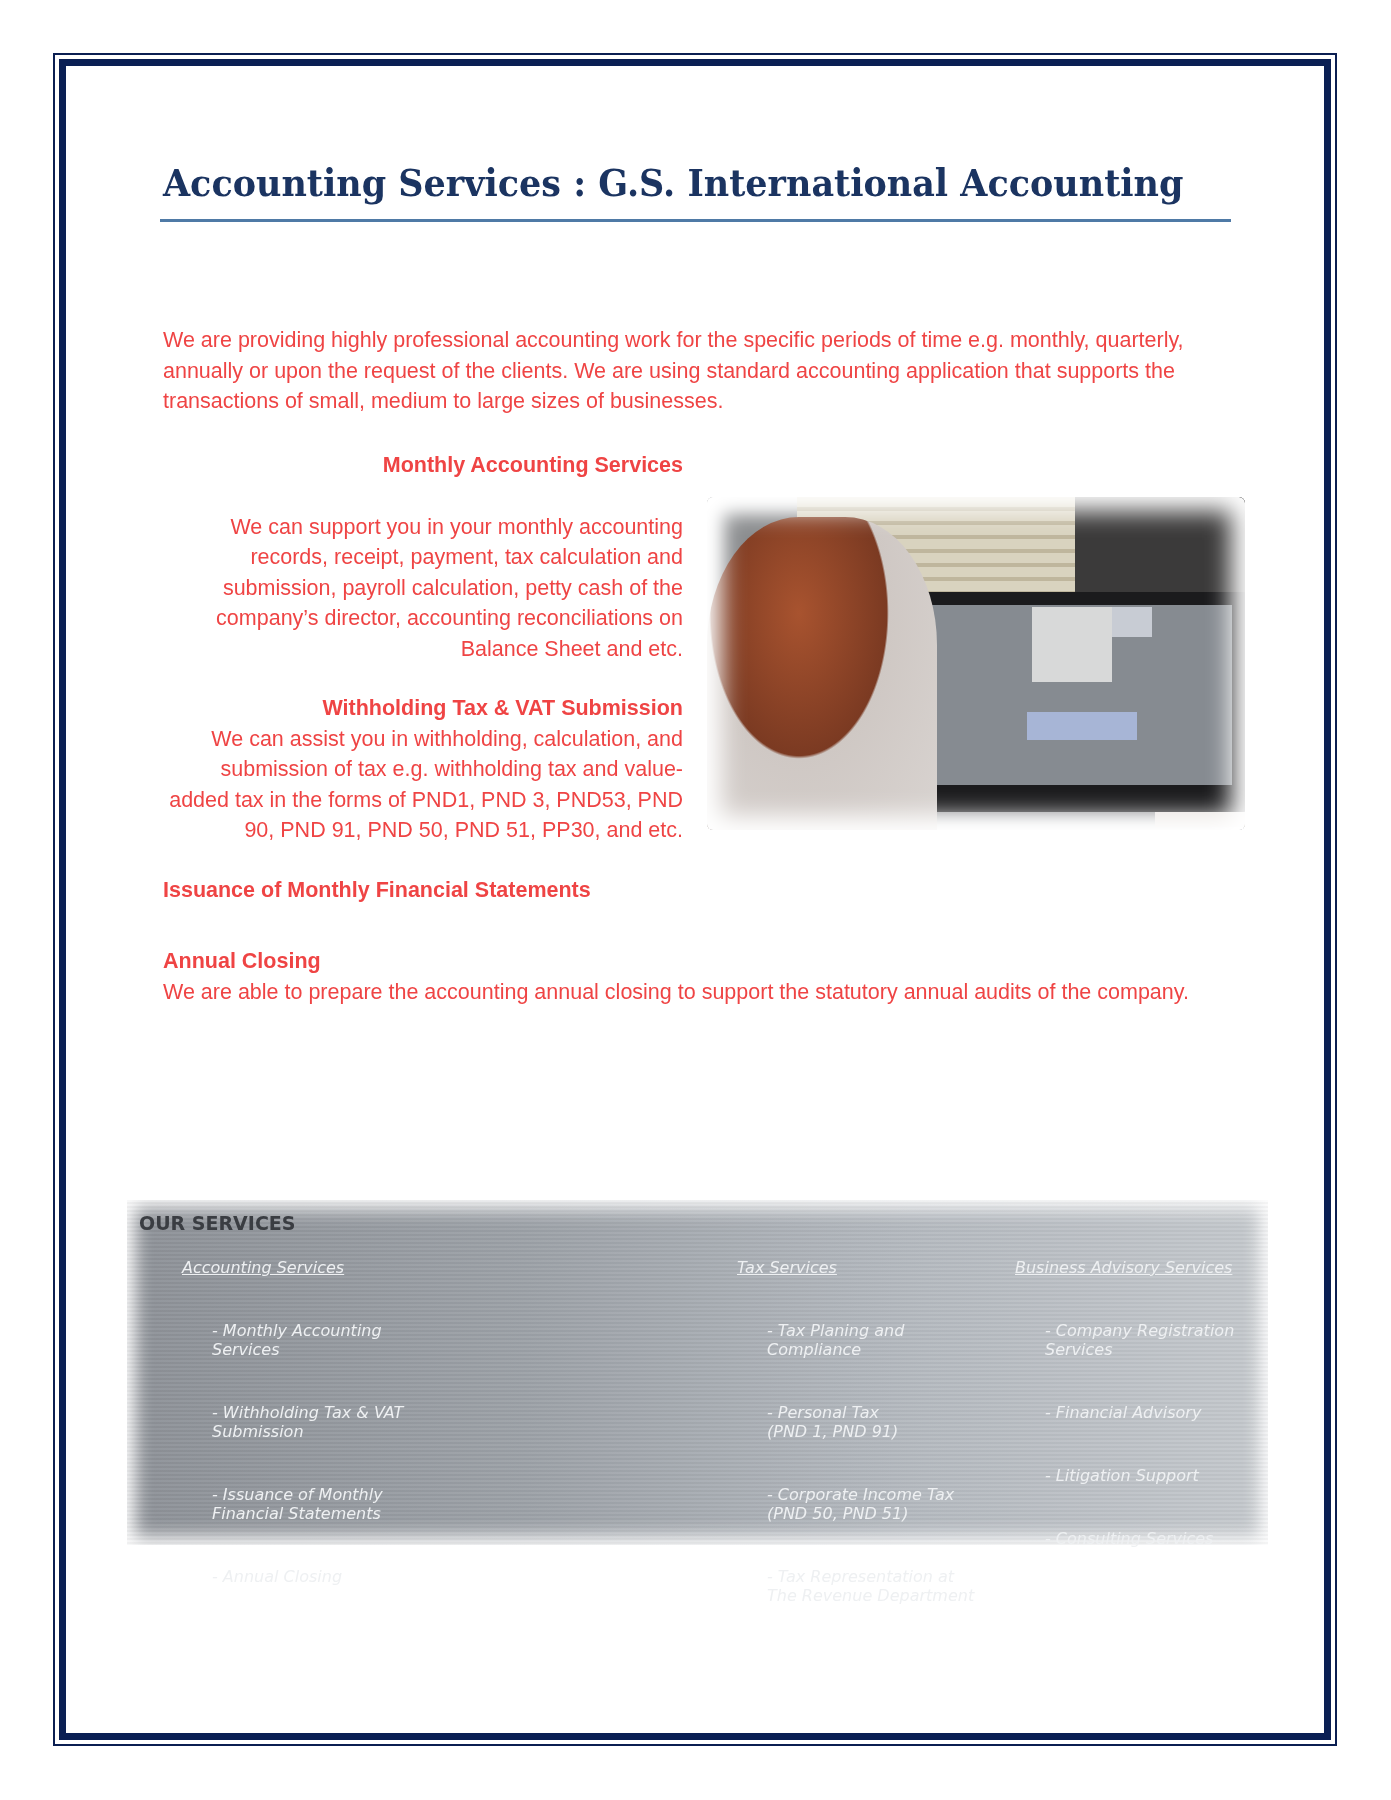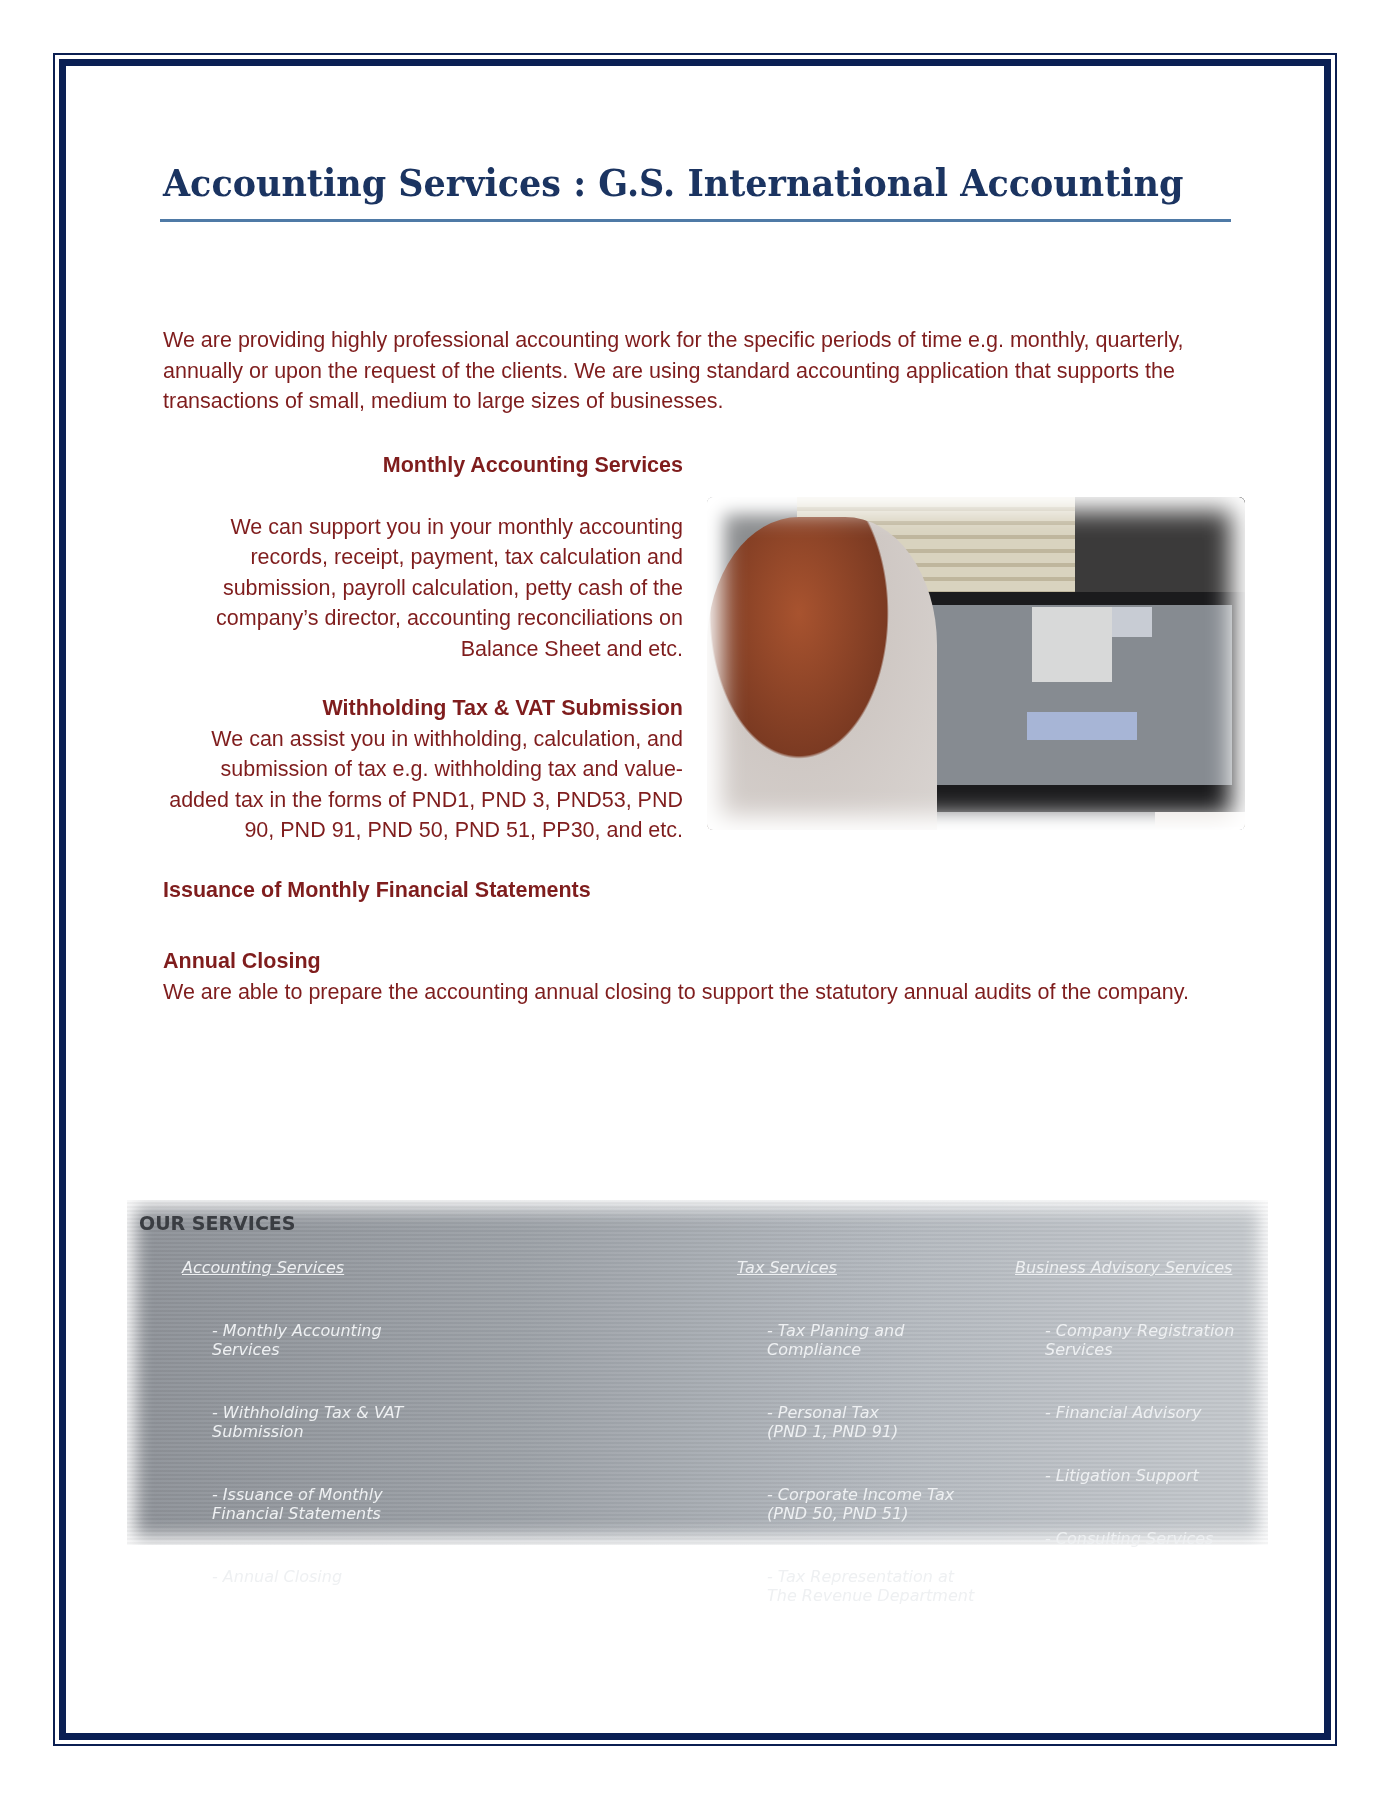--- a/index.html
+++ b/index.html
@@ -10,21 +10,21 @@
                  border:2px solid #0b1f52; box-sizing:border-box; }
   .frame-inner { position:absolute; left:59px; top:59px; width:1272px; height:1681px;
                  border:7px solid #0a1f54; box-sizing:border-box; }
 
   .title { position:absolute; left:163px; top:160px; margin:0;
            font-family:"DejaVu Serif", serif; font-weight:bold; font-size:38px;
            color:#1b3461; letter-spacing:0px; white-space:nowrap; transform:scaleX(0.92); transform-origin:left; }
   .title-rule { position:absolute; left:160px; top:219px; width:1071px; height:3px; background:#4f7aa6; }
 
   .text { position:absolute; left:163px; font-size:21.5px; line-height:30.5px;
-          font-family:"Liberation Sans", sans-serif; color:#7f1d1d; }
+          font-family:"Liberation Sans", sans-serif; color:#ef4444; }
   .text p { margin:0; }
   .heading { font-weight:bold; }
 
   .intro { top:325px; width:1100px; }
   .col { width:520px;text-align:right; }
 
   .photo { position:absolute; left:707px; top:497px; width:538px; height:333px;
            border-radius:6px; overflow:hidden;
            box-shadow:0 0 18px 10px #ffffff inset;
            background:#8a8c8e; }

